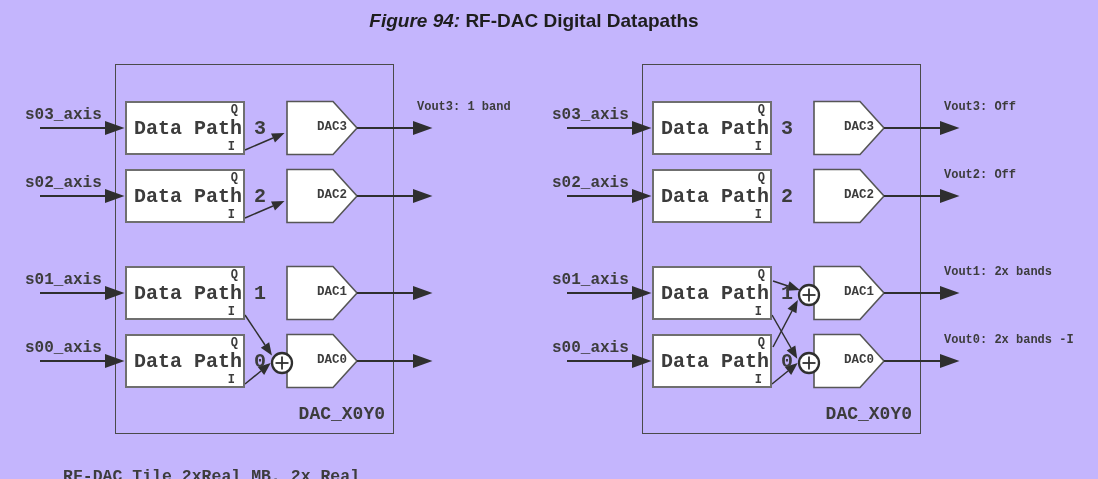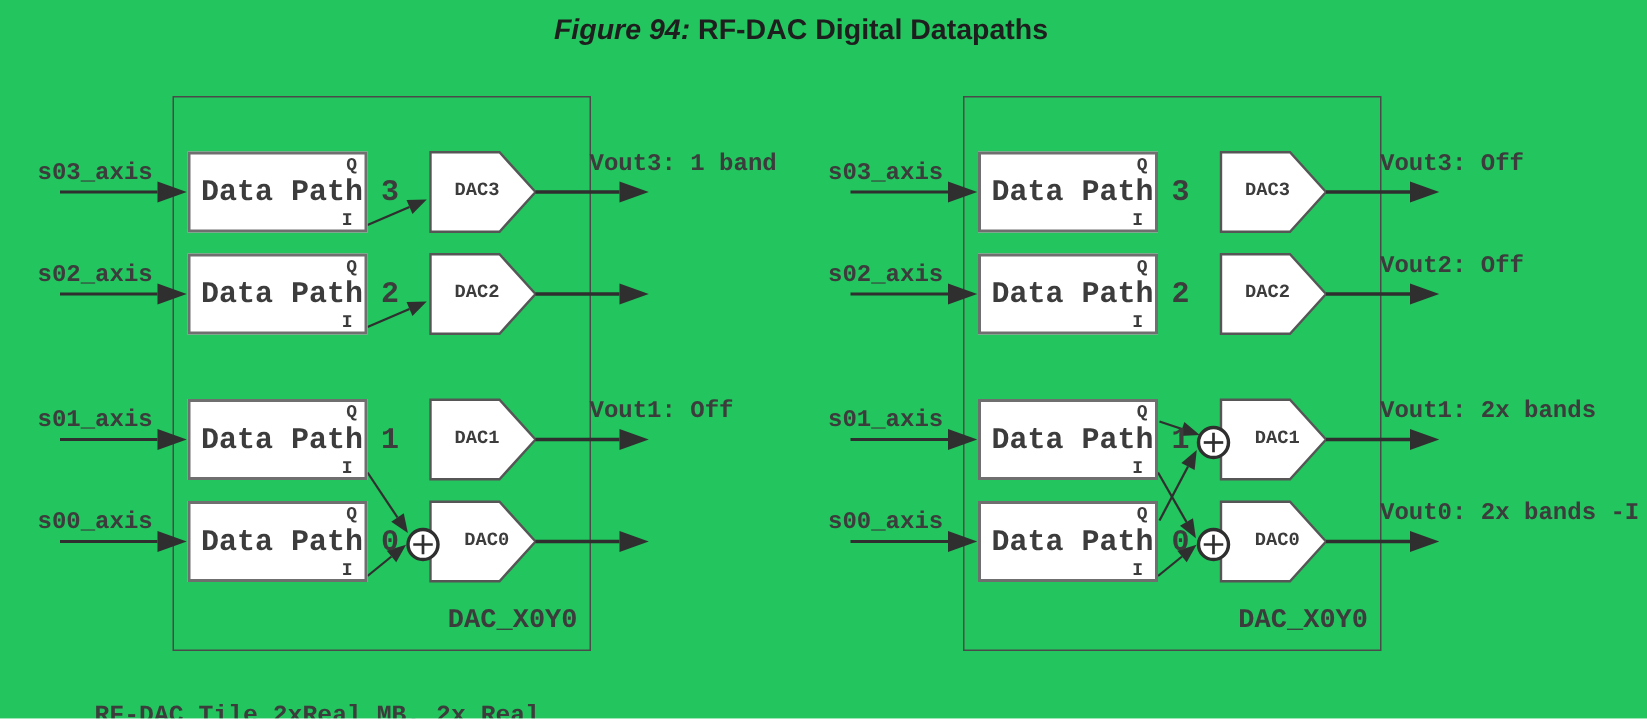--- a/index.html
+++ b/index.html
@@ -1,17 +1,17 @@
 <!DOCTYPE html>
 <html><head>
 <meta charset="utf-8">
 <style>
   html,body{margin:0;padding:0;background:#ffffff;}
   .page{
-    position:relative;width:1098px;height:479px;background:#22c55e;
+    position:relative;width:1098px;height:479px;background:#c4b5fd;
     font-family:"Liberation Sans",sans-serif;color:#3a3a3a;overflow:hidden;
   }
   .fig-title{
     position:absolute;left:0;top:10px;width:1068px;text-align:center;
     font-size:19px;color:#1e1e1e;white-space:nowrap;
   }
   .fig-title .t-prefix{font-style:italic;font-weight:700;}
   .fig-title .t-main{font-weight:700;}
   .diagram{position:absolute;top:55px;width:510px;height:424px;font-family:Liberation Mono, monospace;}
   .d-left{left:25px;}
@@ -31,25 +31,25 @@
     font-size:20px;font-weight:700;color:#3c3c3c;white-space:nowrap;
   }
   .q-label{position:absolute;right:5px;top:0px;font-size:12px;font-weight:700;color:#3c3c3c;}
   .i-label{position:absolute;right:8px;bottom:-1px;font-size:12px;font-weight:700;color:#3c3c3c;}
   .row3{top:46px;} .row2{top:114px;} .row1{top:211px;} .row0{top:279px;}
   .in-label{
     position:absolute;left:0px;width:88px;font-size:16px;font-weight:700;
     color:#3c3c3c;white-space:nowrap;z-index:2;
   }
   .out-label{
-    position:absolute;left:368px;width:170px;font-size:16px;font-weight:700;
+    position:absolute;left:392px;width:170px;font-size:12px;font-weight:700;
     color:#3c3c3c;white-space:nowrap;z-index:2;
   }
   .dac-label{
-    position:absolute;left:264px;width:58px;height:16px;text-align:center;
+    position:absolute;left:264px;width:58px;height:16px;text-align:right;
     font-size:12.5px;font-weight:700;color:#3c3c3c;z-index:2;
   }
   .dac-shift{padding-left:13px;width:45px;}
   .tile-id{
     position:absolute;left:235px;top:349px;width:125px;text-align:right;
     font-size:18px;font-weight:700;color:#3c3c3c;z-index:2;
   }
   .caption{
     position:absolute;left:38px;top:394px;width:440px;text-align:left;
     font-size:16.5px;font-weight:700;color:#3c3c3c;white-space:nowrap;z-index:2;margin-top:18px;
@@ -128,21 +128,20 @@
       <span class="q-label">Q</span>
       <span class="i-label">I</span>
     </div>
 
     <div class="dac-label" style="top:65px">DAC3</div>
     <div class="dac-label" style="top:133px">DAC2</div>
     <div class="dac-label" style="top:230px">DAC1</div>
     <div class="dac-label dac-shift" style="top:298px">DAC0</div>
 
     <div class="out-label" style="top:45px">Vout3: 1 band</div>
-    <div class="out-label" style="top:210px">Vout1: Off</div>
 
     <div class="tile-id">DAC_X0Y0</div>
     <div class="caption">RF-DAC Tile 2xReal MB, 2x Real</div>
   </div>
 
   <div class="diagram d-right">
     <div class="bigbox"></div>
 
     <svg class="wires" width="510" height="424" viewBox="0 0 510 424">
       <defs>

